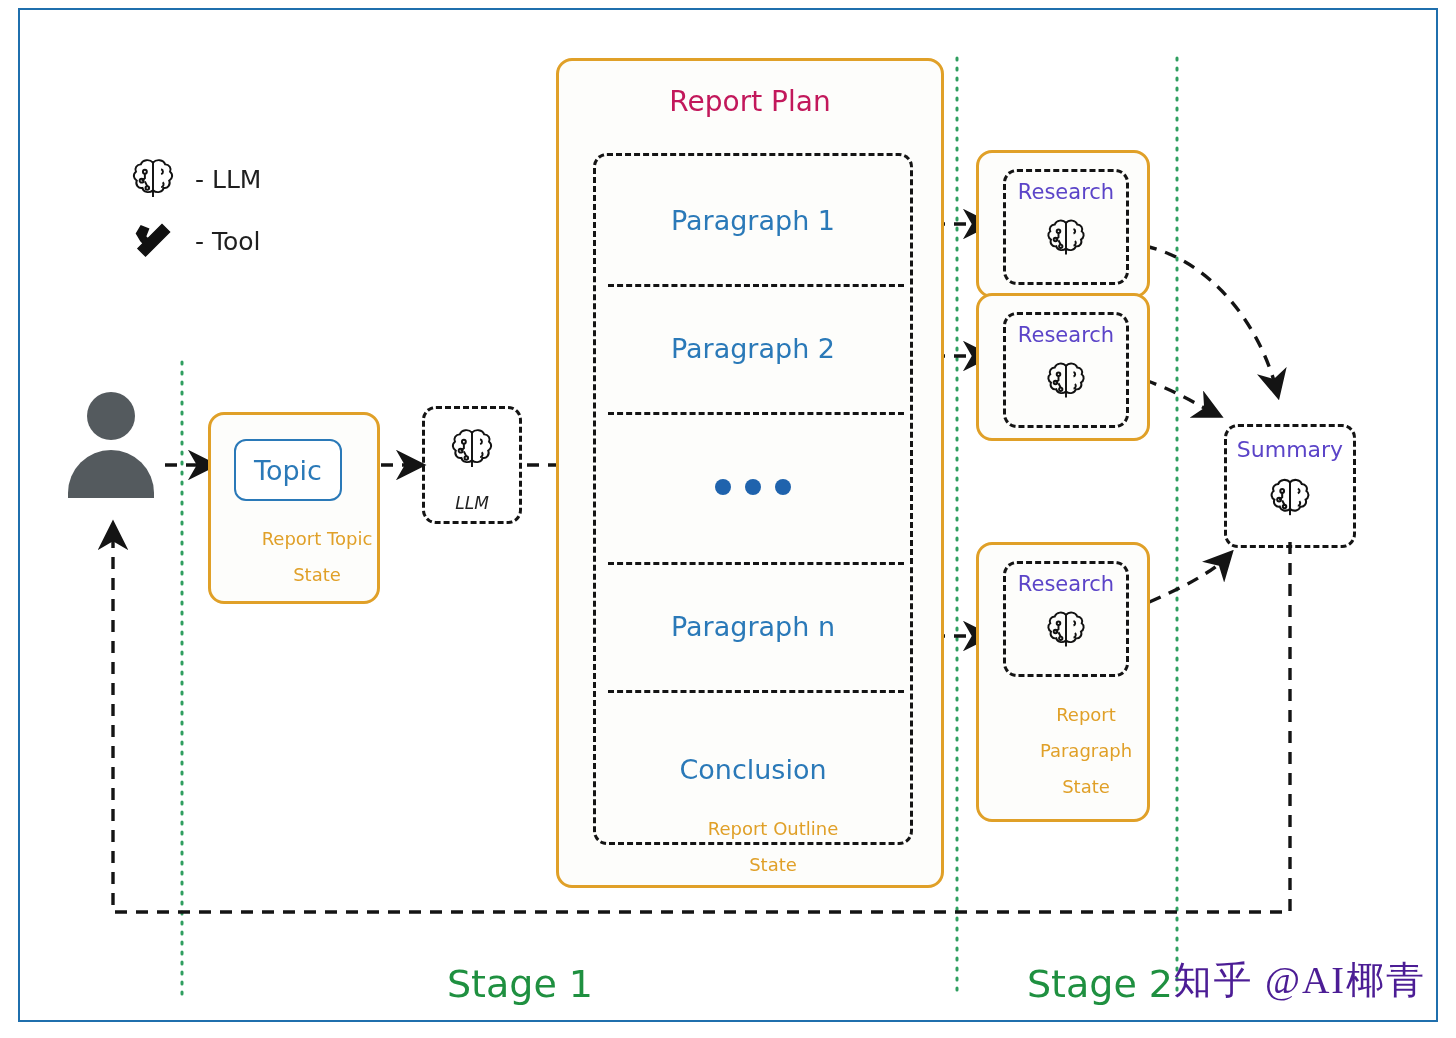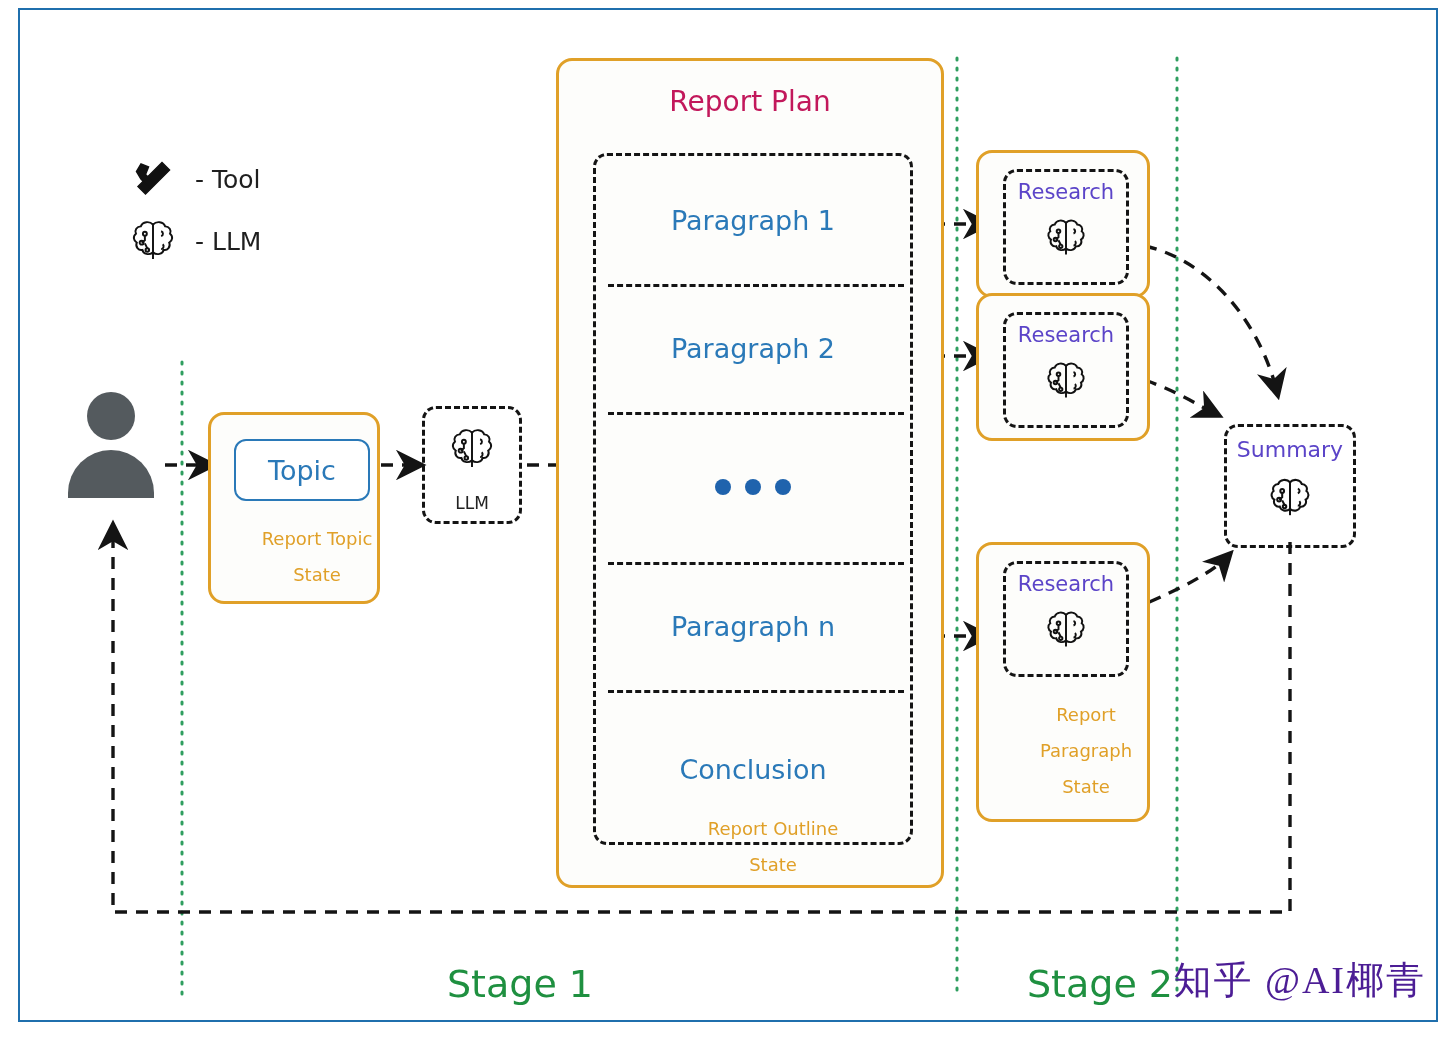--- a/index.html
+++ b/index.html
@@ -117,60 +117,60 @@
 
       <path d="M1130,610 C1185,588 1215,570 1228,556" marker-end="url(#ah)"></path>
 
       <path d="M1290,542 L1290,912 L113,912 L113,528" marker-end="url(#ah)"></path>
     </g>
   </svg>
 
   <div id="legend">
     <div class="legend-row">
       <span class="legend-ico">
+        <svg class="brain" width="52" height="52" viewBox="0 0 64 64" fill="none" stroke="#111" stroke-width="2.4">
+          <path d="M32 10v44"></path>
+          <path d="M32 12c-4-5-13-4-15 2-5 0-8 5-6 9-4 3-3 9 1 11-2 5 2 10 7 9 1 5 8 7 13 3"></path>
+          <path d="M32 12c4-5 13-4 15 2 5 0 8 5 6 9 4 3 3 9-1 11 2 5-2 10-7 9-1 5-8 7-13 3"></path>
+          <circle cx="22" cy="23" r="2.4"></circle>
+            <circle cx="18" cy="34" r="2.4"></circle>
+          <circle cx="25" cy="43" r="2.2"></circle>
+          <path d="M22 25v6l-4 3M25 41l-3-6"></path>
+          <path d="M42 20c3 1 3 5 0 6M44 36c2 2 1 6-2 6"></path>
+        </svg>
+      </span>
+      <span class="legend-txt">- LLM</span>
+    </div>
+    <div class="legend-row">
+      <span class="legend-ico">
         <svg width="48" height="48" viewBox="0 0 64 64">
           <g fill="#111" stroke="#111" stroke-width="2">
             <path d="M44 10 L54 20 L22 52 L12 42 Z" fill="#111"></path>
             <path d="M16 12 L26 16 L22 26 L34 38 L28 44 L16 32 L10 22 Z" fill="#111"></path>
           </g>
         </svg>
       </span>
       <span class="legend-txt">- Tool</span>
     </div>
-    <div class="legend-row">
-      <span class="legend-ico">
-        <svg class="brain" width="52" height="52" viewBox="0 0 64 64" fill="none" stroke="#111" stroke-width="2.4">
-          <path d="M32 10v44"></path>
-          <path d="M32 12c-4-5-13-4-15 2-5 0-8 5-6 9-4 3-3 9 1 11-2 5 2 10 7 9 1 5 8 7 13 3"></path>
-          <path d="M32 12c4-5 13-4 15 2 5 0 8 5 6 9 4 3 3 9-1 11 2 5-2 10-7 9-1 5-8 7-13 3"></path>
-          <circle cx="22" cy="23" r="2.4"></circle>
-            <circle cx="18" cy="34" r="2.4"></circle>
-          <circle cx="25" cy="43" r="2.2"></circle>
-          <path d="M22 25v6l-4 3M25 41l-3-6"></path>
-          <path d="M42 20c3 1 3 5 0 6M44 36c2 2 1 6-2 6"></path>
-        </svg>
-      </span>
-      <span class="legend-txt">- LLM</span>
-    </div>
   </div>
 
   <div id="user">
     <div class="head"></div>
     <div class="body"></div>
   </div>
 
   <div class="orange-box" style="left:208px;top:412px;width:172px;height:192px;">
-    <div class="blue-box" style="left:23px;top:24px;width:136px;height:62px;">
+    <div class="blue-box" style="left:23px;top:24px;width:108px;height:62px;">
       <span class="lbl-blue">Topic</span>
     </div>
     <div class="lbl lbl-orange" style="left:0;top:106px;width:100%;">Report Topic
 State</div>
   </div>
 
-  <div class="dash-box" style="left:422px;top:406px;width:100px;height:118px;">
+  <div class="dash-box" style="left:422px;top:406px;width:100px;height:118px;font-style:italic;">
     <span style="position:absolute;left:50%;top:12px;transform:translateX(-50%);">
       <svg class="brain" width="52" height="56" viewBox="0 0 64 64" fill="none" stroke="#111" stroke-width="2.4">
         <path d="M32 10v44"></path>
         <path d="M32 12c-4-5-13-4-15 2-5 0-8 5-6 9-4 3-3 9 1 11-2 5 2 10 7 9 1 5 8 7 13 3"></path>
         <path d="M32 12c4-5 13-4 15 2 5 0 8 5 6 9 4 3 3 9-1 11 2 5-2 10-7 9-1 5-8 7-13 3"></path>
         <circle cx="22" cy="23" r="2.4"></circle>
           <circle cx="18" cy="34" r="2.4"></circle>
         <circle cx="25" cy="43" r="2.2"></circle>
         <path d="M22 25v6l-4 3M25 41l-3-6"></path>
         <path d="M42 20c3 1 3 5 0 6M44 36c2 2 1 6-2 6"></path>

